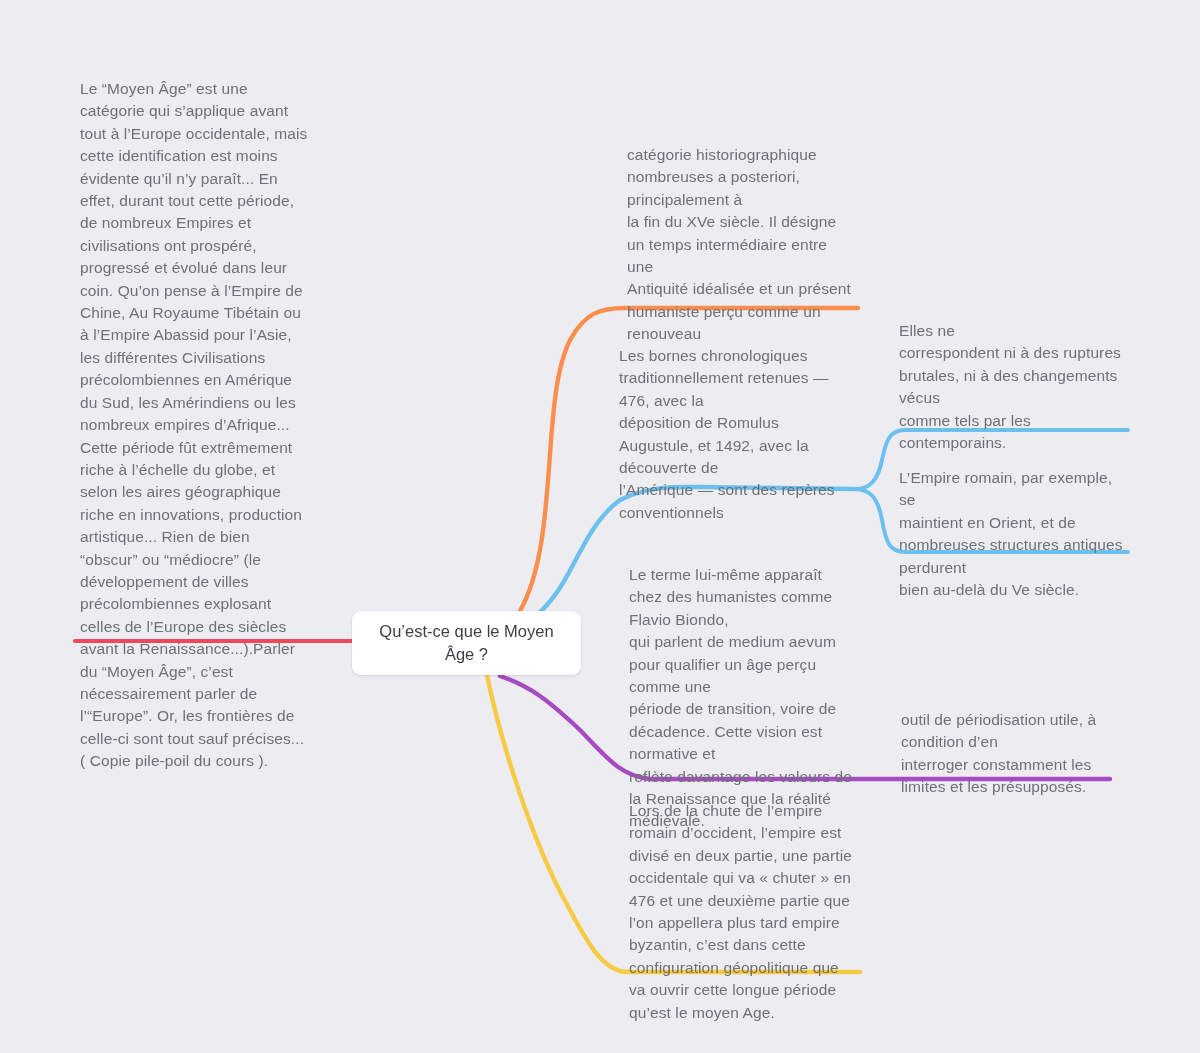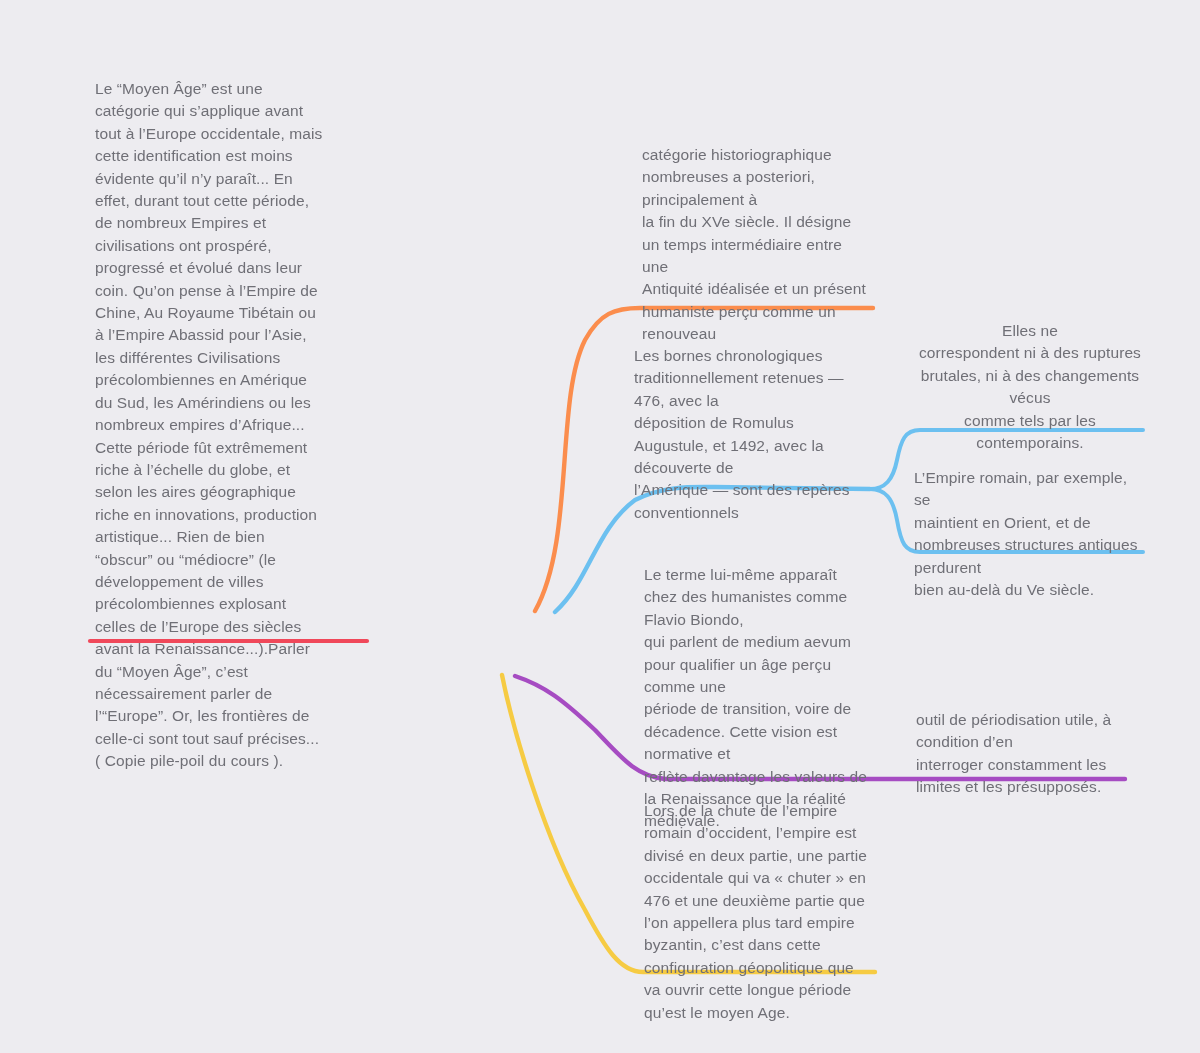--- a/index.html
+++ b/index.html
@@ -13,21 +13,20 @@
     position: relative;
     overflow: hidden;
     font-family: "Liberation Sans", sans-serif;
     color: #6b6b72;
   }
   #mindmap-canvas {
     position: absolute;
     inset: 0;
     width: 964px;
     height: 1053px;
-    margin-left: 15px;
   }
   .branch-svg {
     position: absolute;
     left: 0;
     top: 0;
     width: 1200px;
     height: 1053px;
     pointer-events: none;
   }
   .node-text {
@@ -55,21 +54,21 @@
   #central-node-label {
     font-size: 16.5px;
     line-height: 23px;
     color: #3f3f45;
     white-space: pre-line;
     padding: 0 14px;
   }
   #left-note { left: 80px; top: 78px; width: 238px; }
   #branch-orange-text { left: 627px; top: 144px; width: 240px; }
   #branch-blue-text { left: 619px; top: 345px; width: 235px; }
-  #branch-blue-sub1-text { left: 899px; top: 320px; width: 232px; text-align: center; }
+  #branch-blue-sub1-text { left: 899px; top: 320px; width: 232px; }
   #branch-blue-sub2-text { left: 899px; top: 467px; width: 232px; }
   #branch-purple-text { left: 629px; top: 564px; width: 232px; }
   #branch-purple-sub1-text { left: 901px; top: 709px; width: 225px; }
   #branch-yellow-text { left: 629px; top: 800px; width: 232px; }
 </style>
 </head>
 <body style="background: rgb(237, 236, 240);">
 
 <div id="mindmap-canvas">
 
@@ -177,14 +176,18 @@
 romain d’occident, l’empire est
 divisé en deux partie, une partie
 occidentale qui va « chuter » en
 476 et une deuxième partie que
 l’on appellera plus tard empire
 byzantin, c’est dans cette
 configuration géopolitique que
 va ouvrir cette longue période
 qu’est le moyen Age.</div>
 
+  <div id="central-node" style="background: rgb(255, 255, 255);">
+    <div id="central-node-label" style="color: rgb(63, 63, 69);">Qu’est-ce que le Moyen
+Âge ?</div>
+  </div>
 
 </div>
 
 </body></html>

